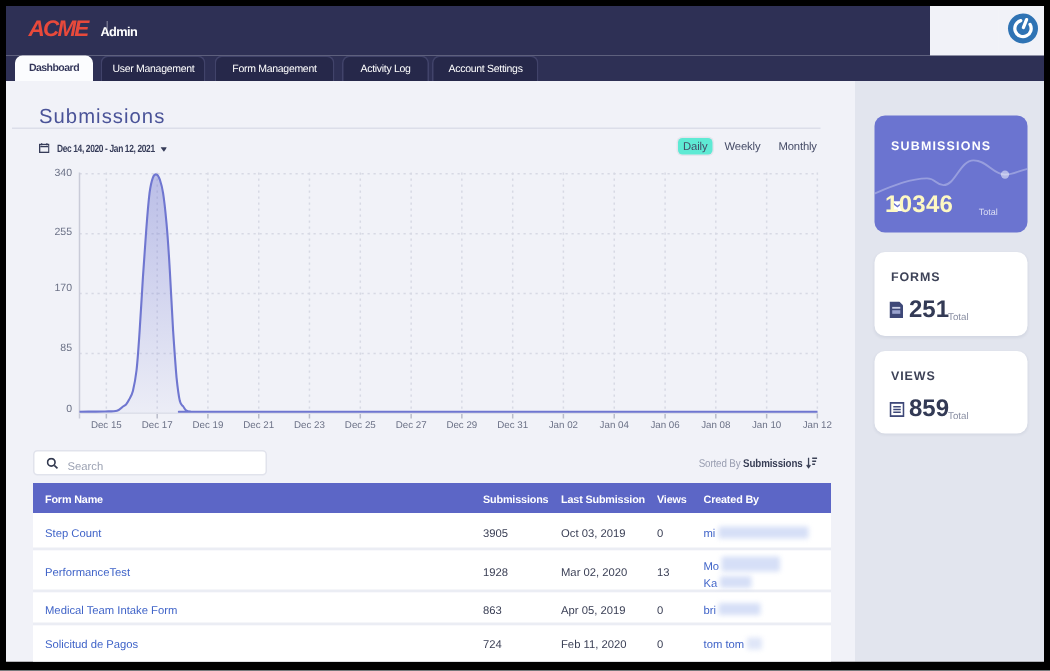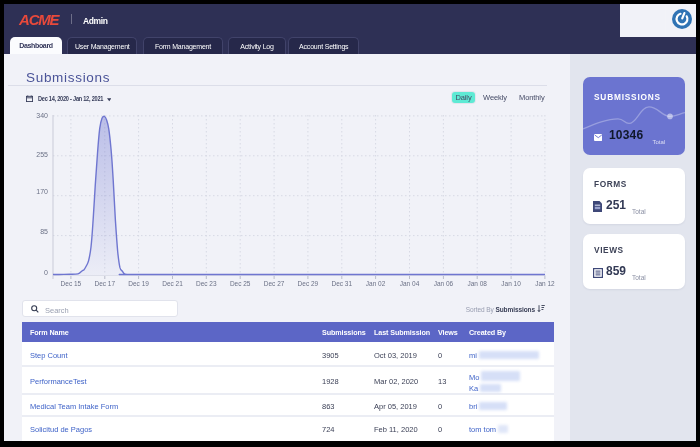--- a/index.html
+++ b/index.html
@@ -2,21 +2,21 @@
 <html><head>
 <meta charset="utf-8">
 <style>
 * { margin:0; padding:0; box-sizing:border-box; }
 html,body { width:700px; height:447px; }
 body { background:#000; font-family:"Liberation Sans", sans-serif; position:relative; overflow:hidden; }
 .frame { position:absolute; left:4px; top:4px; width:692px; height:437px; background:#f1f2f8; overflow:hidden; }
 .topbar { position:absolute; left:0; top:0; width:616px; height:33px; background:#2e3055; }
 .logo { position:absolute; left:15px; top:6.5px; font-style:italic; font-weight:bold; font-size:15px; color:#e8493b; letter-spacing:-1.2px; }
 .logodiv { position:absolute; left:67px; top:10.3px; width:1px; height:10px; background:rgba(255,255,255,0.3); }
-.admin { position:absolute; left:79px; top:11.5px; font-size:8.5px; font-weight:bold; color:#fff; letter-spacing:-0.4px; }
+.admin { position:absolute; left:63px; top:11.5px; font-size:8.5px; font-weight:bold; color:#fff; letter-spacing:-0.4px; }
 .pwrdiv { position:absolute; left:660.5px; top:1px; width:1px; height:30px; background:rgba(255,255,255,0.1); }
 .pwr { position:absolute; left:668px; top:5px; width:20px; height:20px; border-radius:50%; background:#2f73b4; }
 .tabs { position:absolute; left:0; top:33px; width:692px; height:17px; background:#2e3055; }
 .tab { position:absolute; top:0; height:17px; border-radius:5px 5px 0 0; font-size:7px; color:#fff; letter-spacing:-0.2px; text-align:center; line-height:18px; background:#26284a; border:1px solid #41436a; border-bottom:none; }
 .tab.active { background:#fbfcfe; color:#33365a; font-weight:bold; font-size:7px; letter-spacing:-0.35px; border:none; line-height:17px; }
 
 .content { position:absolute; left:0; top:50px; width:566px; height:389px; background:#f1f2f8; }
 .aside { position:absolute; left:566px; top:50px; width:126px; height:389px; background:#e2e5ee; }
 h1 { position:absolute; left:22px; top:16px; font-size:13.5px; color:#4a5398; font-weight:normal; letter-spacing:0.7px; }
 .hline { position:absolute; left:4px; top:31px; width:539px; height:1px; background:#dcdee9; }
@@ -38,27 +38,27 @@
 .c3 { position:absolute; left:352px; }
 .c4 { position:absolute; left:416px; }
 .c5 { position:absolute; left:447px; }
 .link { color:#3f63c8; }
 .bb { display:inline-block; height:8px; background:#d6dff7; filter:blur(1.8px); vertical-align:-1px; margin-left:2px; border-radius:1px; }
 
 .card { position:absolute; left:13px; width:102px; border-radius:7px; }
 .card1 { top:22.5px; height:78px; background:#6b74d0; overflow:hidden; }
 .card1 .t { position:absolute; left:11px; top:15px; font-size:8.3px; font-weight:bold; color:#fff; letter-spacing:0.8px; }
 .bignum { position:absolute; font-weight:bold; }
-.card1 .bignum { left:26px; top:51px; font-size:12px; color:#0f172a; letter-spacing:0.2px; }
+.card1 .bignum { left:7px; top:51px; font-size:16px; color:#fef9c3; letter-spacing:0.2px; }
 .card1 .total { position:absolute; left:69.5px; top:62px; font-size:6px; color:rgba(255,255,255,0.75); }
 .cardw { background:#fff; box-shadow:0 1px 2px rgba(40,50,90,0.08); }
 .card2 { top:114px; height:56px; }
 .card3 { top:180px; height:55px; }
 .cardw .t { position:absolute; left:11px; top:11px; font-size:8.3px; font-weight:bold; color:#3d4257; letter-spacing:0.6px; }
-.cardw .bignum { left:23px; top:30px; font-size:12px; color:#333a55; }
+.cardw .bignum { left:23px; top:30px; font-size:16px; color:#333a55; }
 .cardw .total { position:absolute; left:49px; top:40px; font-size:6.5px; color:#8a8fa3; }
 svg { display:block; }
 .chart { position:absolute; left:0; top:54px; }
 </style>
 </head>
 <body>
 <div class="frame">
   <div class="topbar">
     <div class="logo">ACME</div>
     <div class="logodiv"></div>

